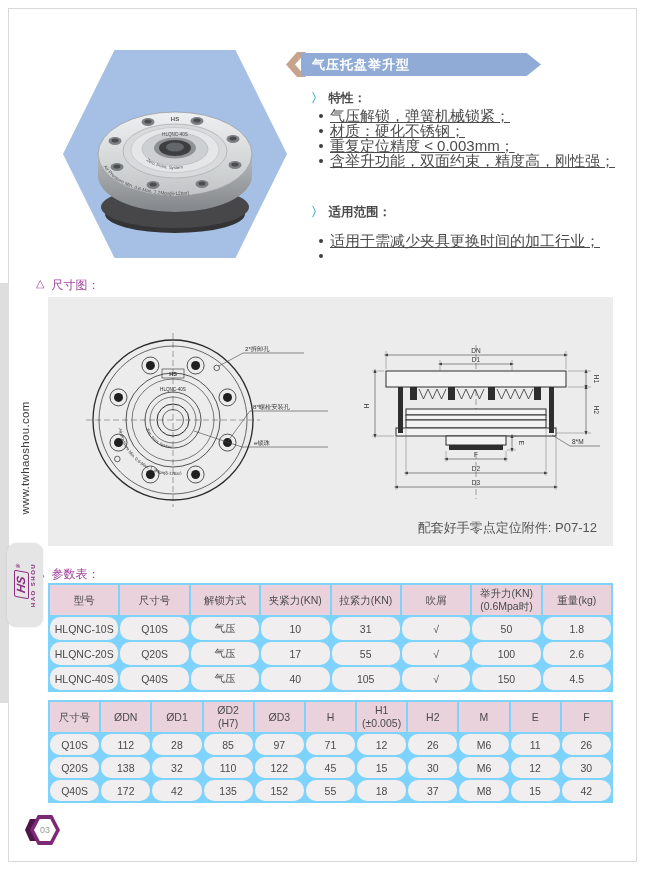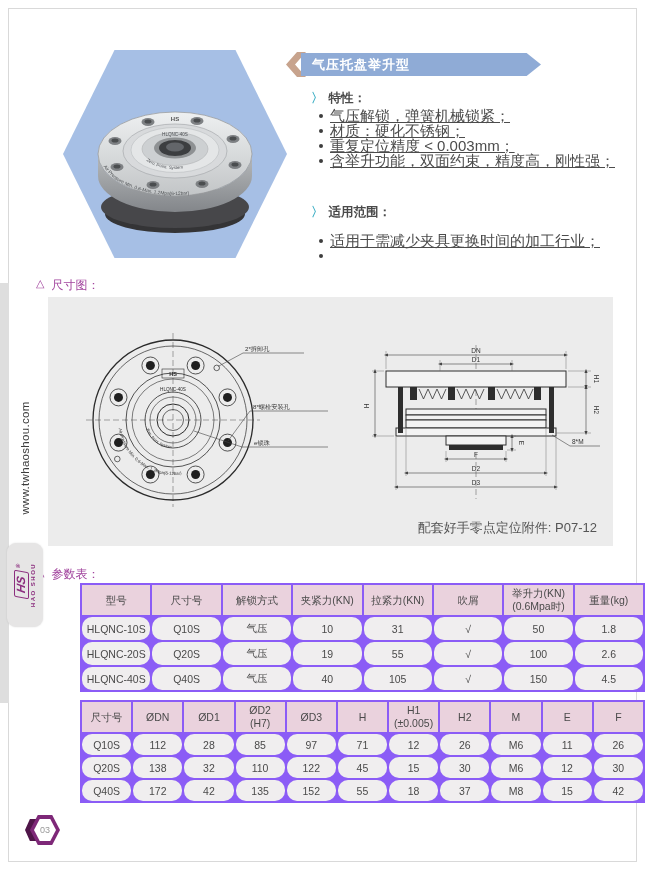--- a/index.html
+++ b/index.html
@@ -36,21 +36,21 @@
   
   .draw-panel { position:absolute; left:48px; top:297px; width:565px; height:249px; background:#ececec; }
   .panel-note { position:absolute; right:16px; bottom:9px; font-size:13px; color:#555;margin-left:27px; }
   .topview-svg { position:absolute; left:30px; top:28px; }
   .section-svg { position:absolute; left:300px; top:32px; }
   svg text { font-family:"Liberation Sans", sans-serif; }
 
   
   .tbl-wrap1 { position:absolute; left:48px; top:583px; width:565px; }
   .tbl-wrap2 { position:absolute; left:48px; top:700px; width:565px; }
-  table.data-table { width:100%; table-layout:fixed; border-collapse:separate; border-spacing:2px; background:#8b5cf6;margin-left:32px; }
+  table.data-table { width:100%; table-layout:fixed; border-collapse:separate; border-spacing:2px; background:#7dd3fc; }
   table.data-table th { background:#ead2dd; color:#4a4a4a; font-weight:normal; font-size:10.5px;
                         height:26px; padding:2px 1px; white-space:pre-line; line-height:1.25; vertical-align:middle; text-align:center; }
   table.data-table td { background:#f0eeef; color:#4a4a4a; font-size:10.5px; text-align:center; padding:4.5px 1px;border-radius:10px; }
 
   
   .site-vert { position:absolute; left:-43px; top:450px; width:140px; height:16px; transform:rotate(-90deg);
                text-align:center; font-size:11.5px; color:#3c3c3c; letter-spacing:.3px; }
   .hs-box { position:absolute; left:7px; top:543px; width:36px; height:84px; background:#e6e5e5;
             border-radius:9px; box-shadow:0 0 2px rgba(0,0,0,.12); }
   .hs-rot { position:absolute; left:50%; top:50%; width:74px; height:32px;
@@ -339,21 +339,21 @@
             <td>10</td>
             <td>31</td>
             <td>√</td>
             <td>50</td>
             <td>1.8</td>
           </tr>
           <tr>
             <td>HLQNC-20S</td>
             <td>Q20S</td>
             <td>气压</td>
-            <td>19</td>
+            <td>17</td>
             <td>55</td>
             <td>√</td>
             <td>100</td>
             <td>2.6</td>
           </tr>
           <tr>
             <td>HLQNC-40S</td>
             <td>Q40S</td>
             <td>气压</td>
             <td>40</td>

